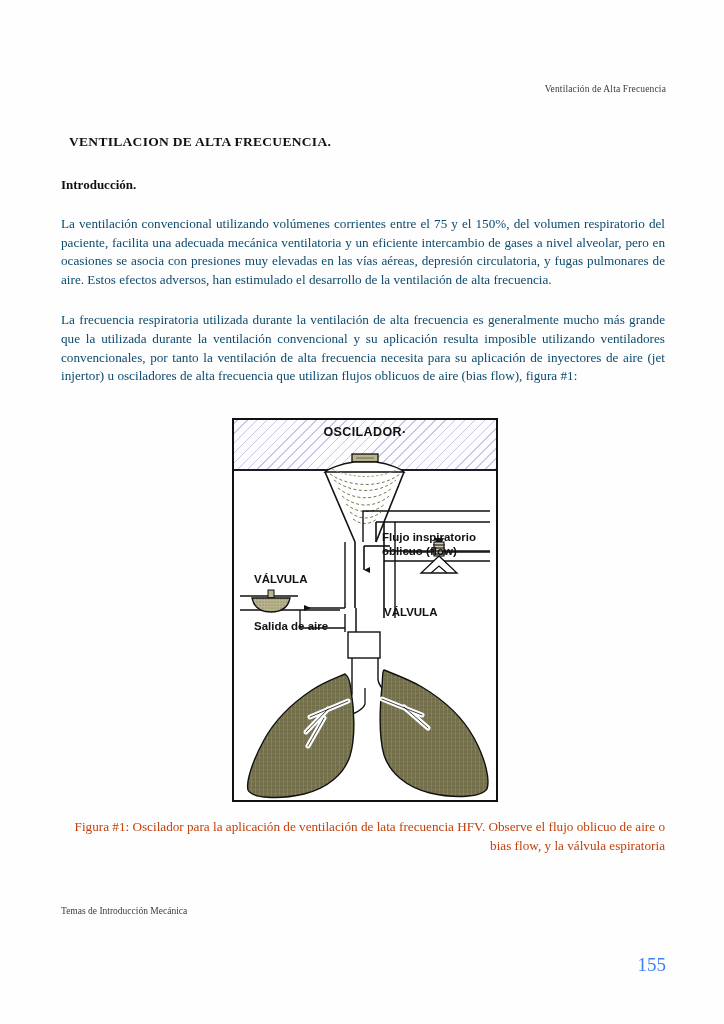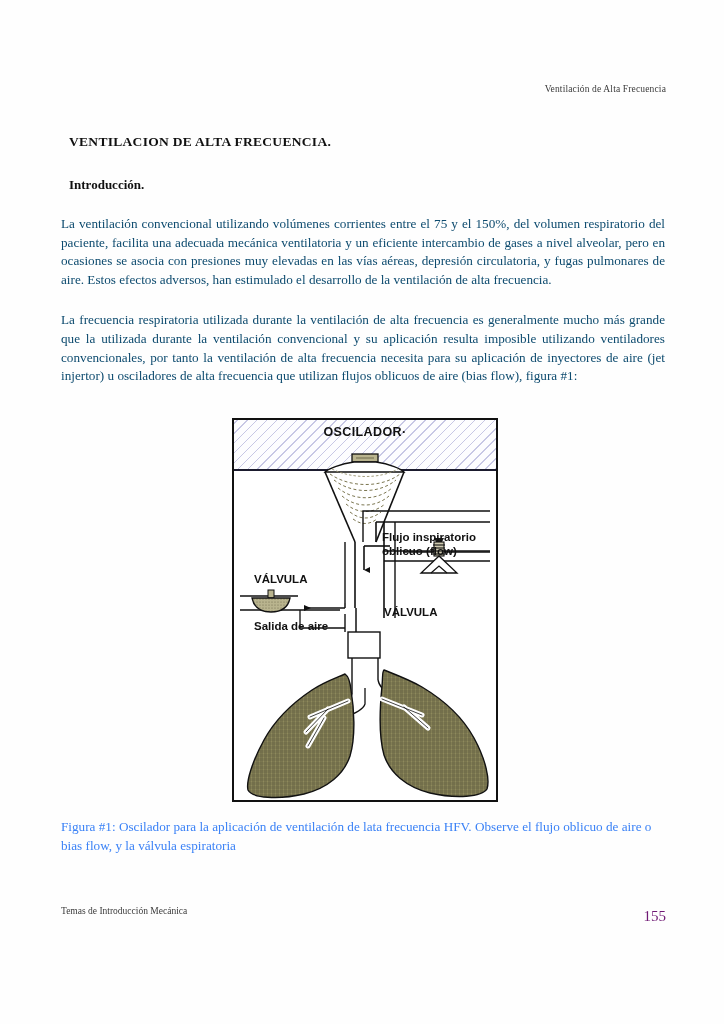--- a/index.html
+++ b/index.html
@@ -39,21 +39,21 @@
   h1.doc-title {
     font-size: 13.5px;
     font-weight: bold;
     margin: 8px;
     letter-spacing: 0.3px;
     color: #111;
   }
   h2.doc-subtitle {
     font-size: 13px;
     font-weight: bold;
-    margin: 27px 0 0 8px;
+    margin: 27px 0 0 0;
     color: #111;
   }
   p.body-par {
     font-size: 13.2px;
     line-height: 18.6px;
     text-align: justify;
     margin: 22px 0 0 0;
     color: #0c4a6e;
     hyphens: none;
   }
@@ -121,36 +121,36 @@
   .txt-valvula-right { left: 152px; top: 188px; }
   .txt-salida { left: 22px; top: 202px; width: 86px; text-align: left; }
   
   .caption {
     position: absolute;
     left: 61px;
     top: 818px;
     width: 604px;
     font-size: 13.2px;
     line-height: 18.6px;
-    text-align: left;
-    color: #3b82f6;
+    text-align: right;
+    color: #c2410c;
   }
   .footer-left {
     position: absolute;
     left: 61px;
     top: 906px;
     font-size: 9.5px;
     color: #3a3a3a;
   }
   .footer-page {
     position: absolute;
     right: 58px;
-    top: 908px;
-    font-size: 15px;
-    color: #701a75;
+    top: 954px;
+    font-size: 19px;
+    color: #3b82f6;
   }
 </style>
 </head>
 <body>
 
 <div class="page">
 
   <div class="running-head">Ventilación de Alta Frecuencia</div>
 
   <div class="content">

